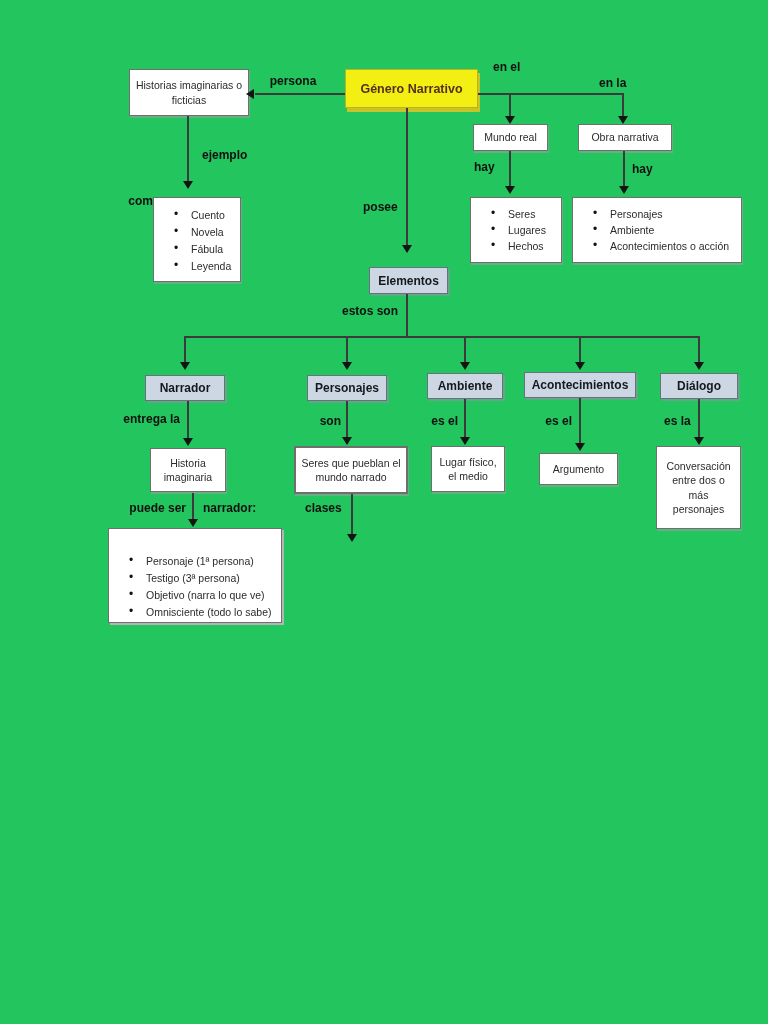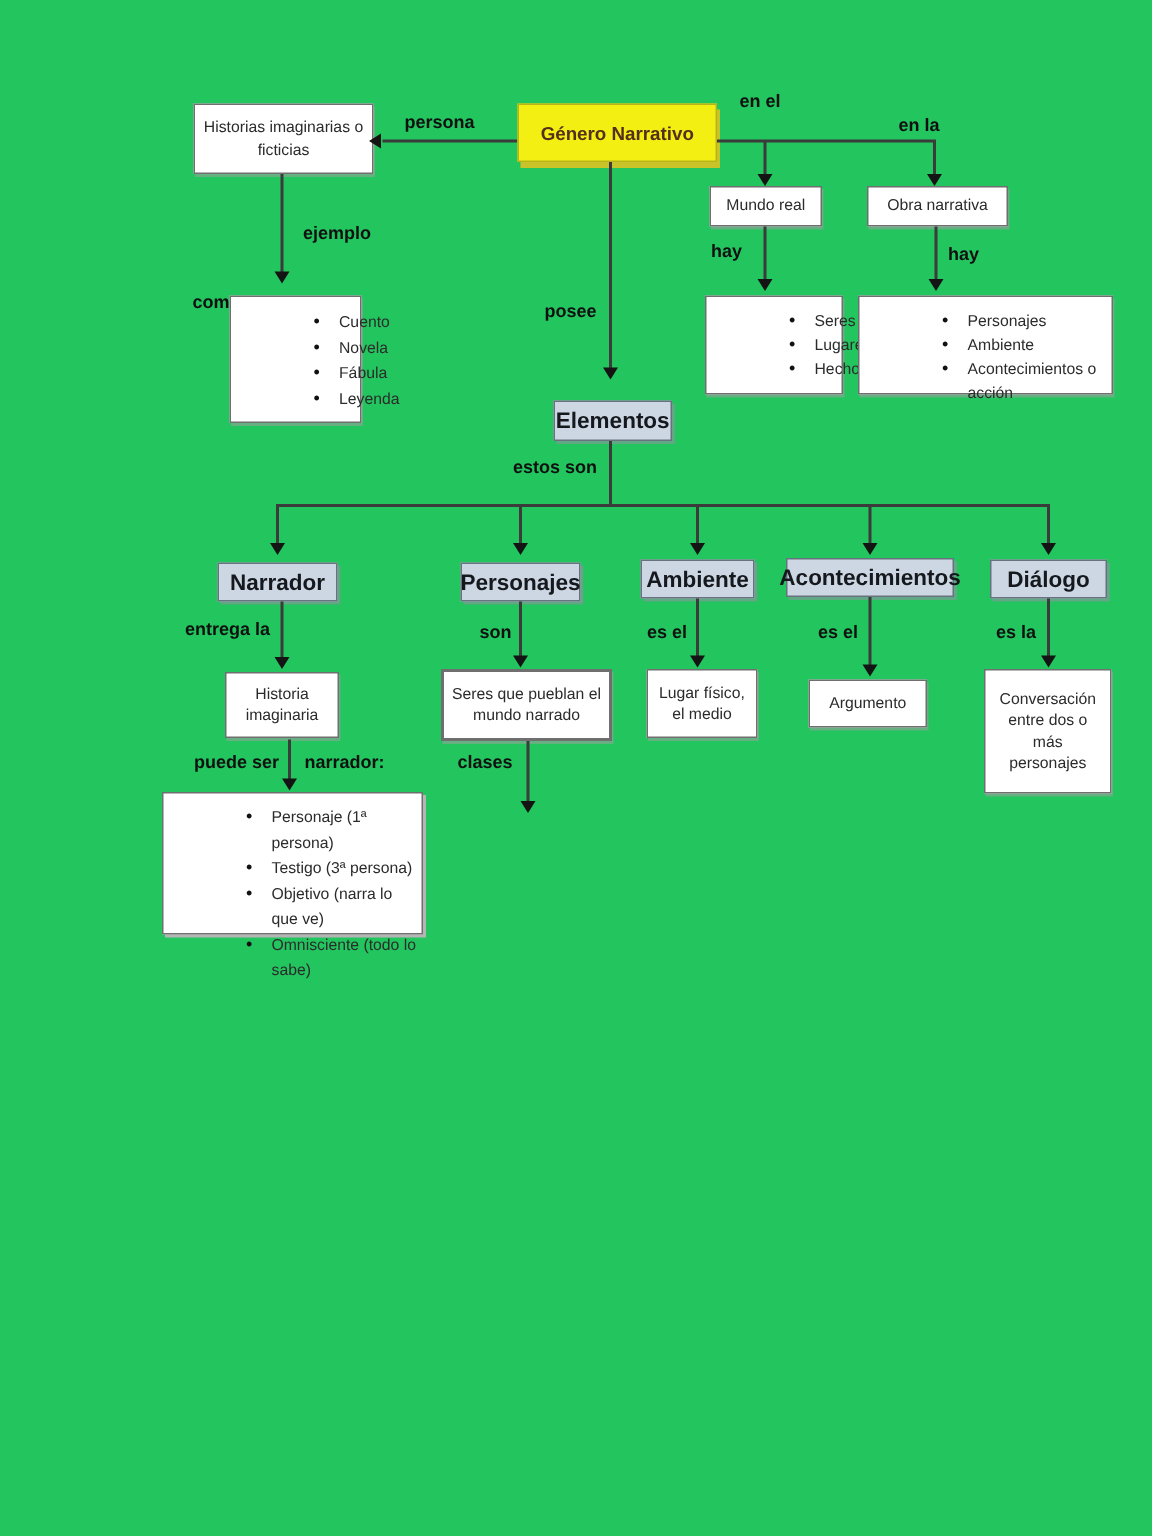--- a/index.html
+++ b/index.html
@@ -20,33 +20,33 @@
     box-shadow:1px 2px 0 rgba(158,158,158,.55);box-sizing:border-box;
   }
   .lbox{
     position:absolute;background:#fff;border:1px solid #6f6f6f;
     font-size:10.5px;color:#2b2b2b;box-sizing:border-box;
     box-shadow:1px 2px 0 rgba(158,158,158,.55);
   }
   .nbox{
     position:absolute;background:#cdd7e4;border:1px solid #66727e;
     display:flex;align-items:center;justify-content:center;text-align:center;
-    font-size:15px;font-weight:bold;color:#15181c;
+    font-size:12px;font-weight:bold;color:#15181c;
     box-shadow:2px 2px 0 rgba(140,148,158,.6);box-sizing:border-box;
   }
   .ybox{
     position:absolute;background:#f3ef12;border:1px solid #b9b41c;
     display:flex;align-items:center;justify-content:center;text-align:center;
     font-size:12.5px;font-weight:bold;color:#54301c;
     box-shadow:2px 4px 0 #c9c32a;box-sizing:border-box;
   }
   .lbl{position:absolute;font-size:12px;font-weight:bold;color:#101010;white-space:nowrap;}
   .r{text-align:right;}
   ul.blist{list-style:none;margin:0;padding:0;}
-  ul.blist li{position:relative;padding-left:37px;margin-left:35px;}
+  ul.blist li{position:relative;padding-left:37px;}
   ul.blist li::before{content:"\2022";position:absolute;left:20px;top:-1px;font-size:12px;color:#111;}
   .lh17 li{line-height:17px;} .lh16 li{line-height:16px;}
 </style>
 </head>
 <body>
 
 <div id="canvas">
 
   <div class="wbox" style="left:129px;top:69px;width:120px;height:47px;padding:0 3px;">Historias imaginarias o ficticias</div>
 
@@ -158,21 +158,21 @@
   <div class="wbox" style="left:294px;top:446px;width:114px;height:48px;padding:0 4px;border-width:2px;">Seres que pueblan el mundo narrado</div>
   <div class="wbox" style="left:431px;top:446px;width:74px;height:46px;padding:0 3px;">Lugar físico, el medio</div>
   <div class="wbox" style="left:539px;top:453px;width:79px;height:32px;">Argumento</div>
   <div class="wbox" style="left:656px;top:446px;width:85px;height:83px;padding:0 10px;">Conversación entre dos o más personajes</div>
 
   <div class="lbl r" style="left:128px;top:501px;width:58px;">puede ser</div>
   <div class="lbl" style="left:203px;top:501px;">narrador:</div>
   <div class="vl" style="left:192px;top:493px;height:27px;"></div>
   <div class="ah ah-down" style="left:188px;top:519px;"></div>
 
-  <div class="lbox" style="left:108px;top:528px;width:174px;height:95px;padding-top:8px;box-shadow:2px 2px 0 #b5b5b5;">
+  <div class="lbox" style="left:108px;top:528px;width:174px;height:95px;padding-top:24px;box-shadow:2px 2px 0 #b5b5b5;">
     <ul class="blist lh17">
       <li>Personaje (1ª persona)</li>
       <li>Testigo (3ª persona)</li>
       <li>Objetivo (narra lo que ve)</li>
       <li>Omnisciente (todo lo sabe)</li>
     </ul>
   </div>
 
   <div class="lbl" style="left:305px;top:501px;">clases</div>
   <div class="vl" style="left:351px;top:494px;height:41px;"></div>

